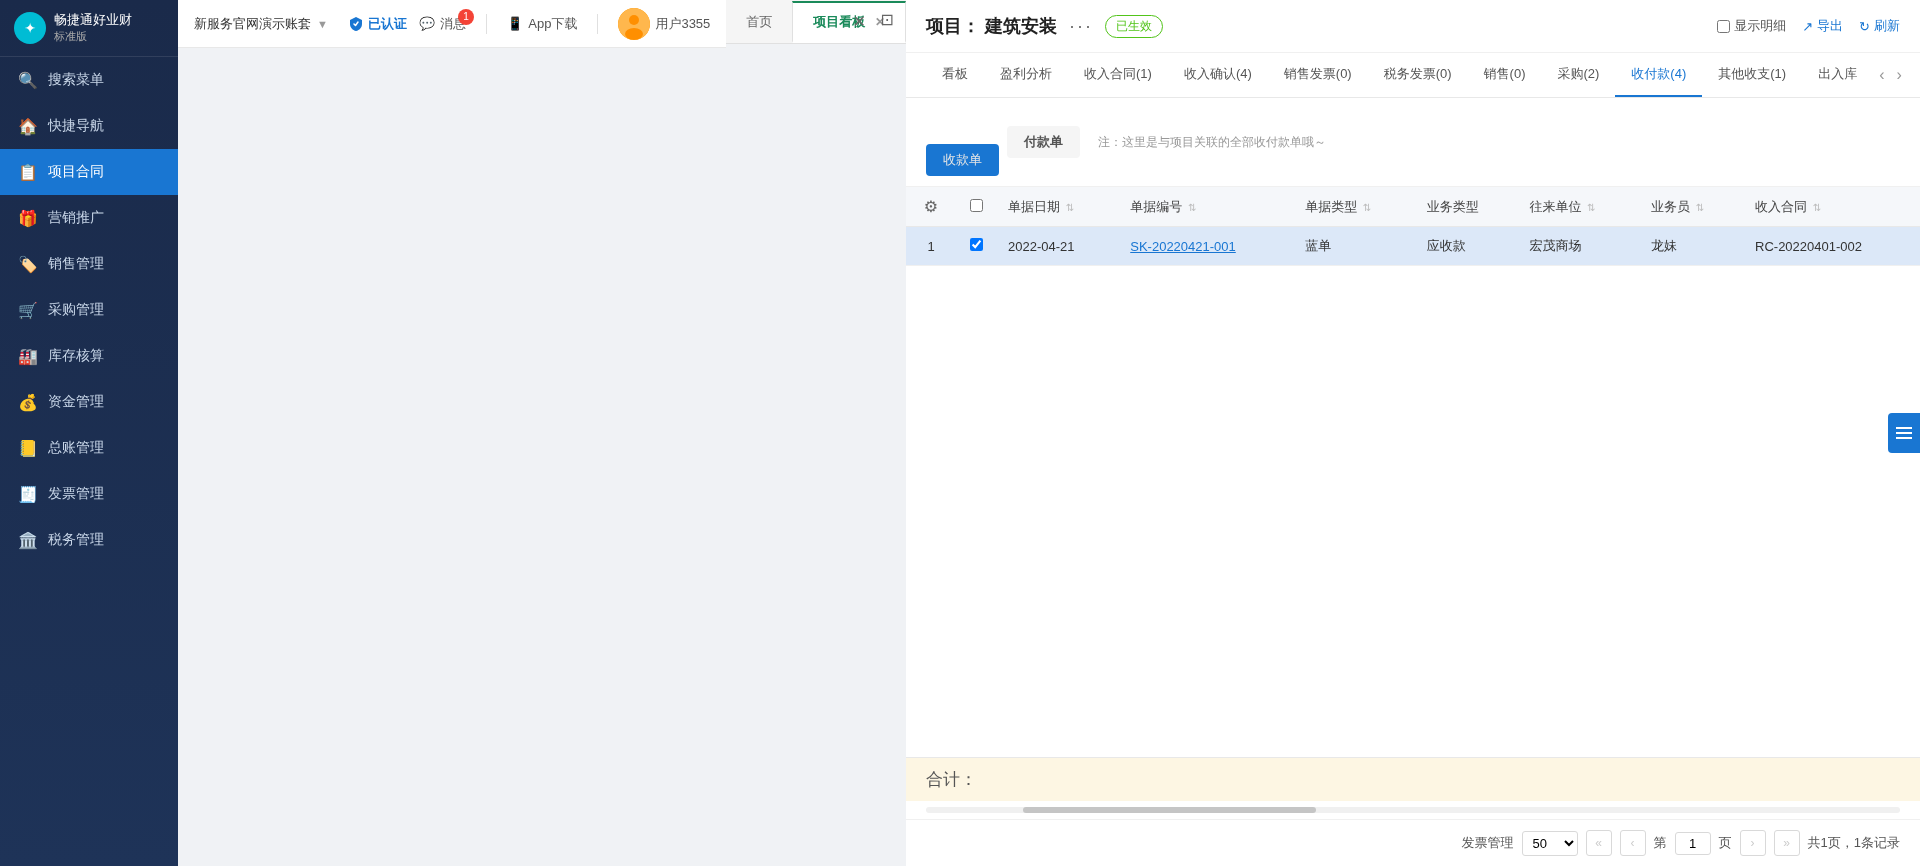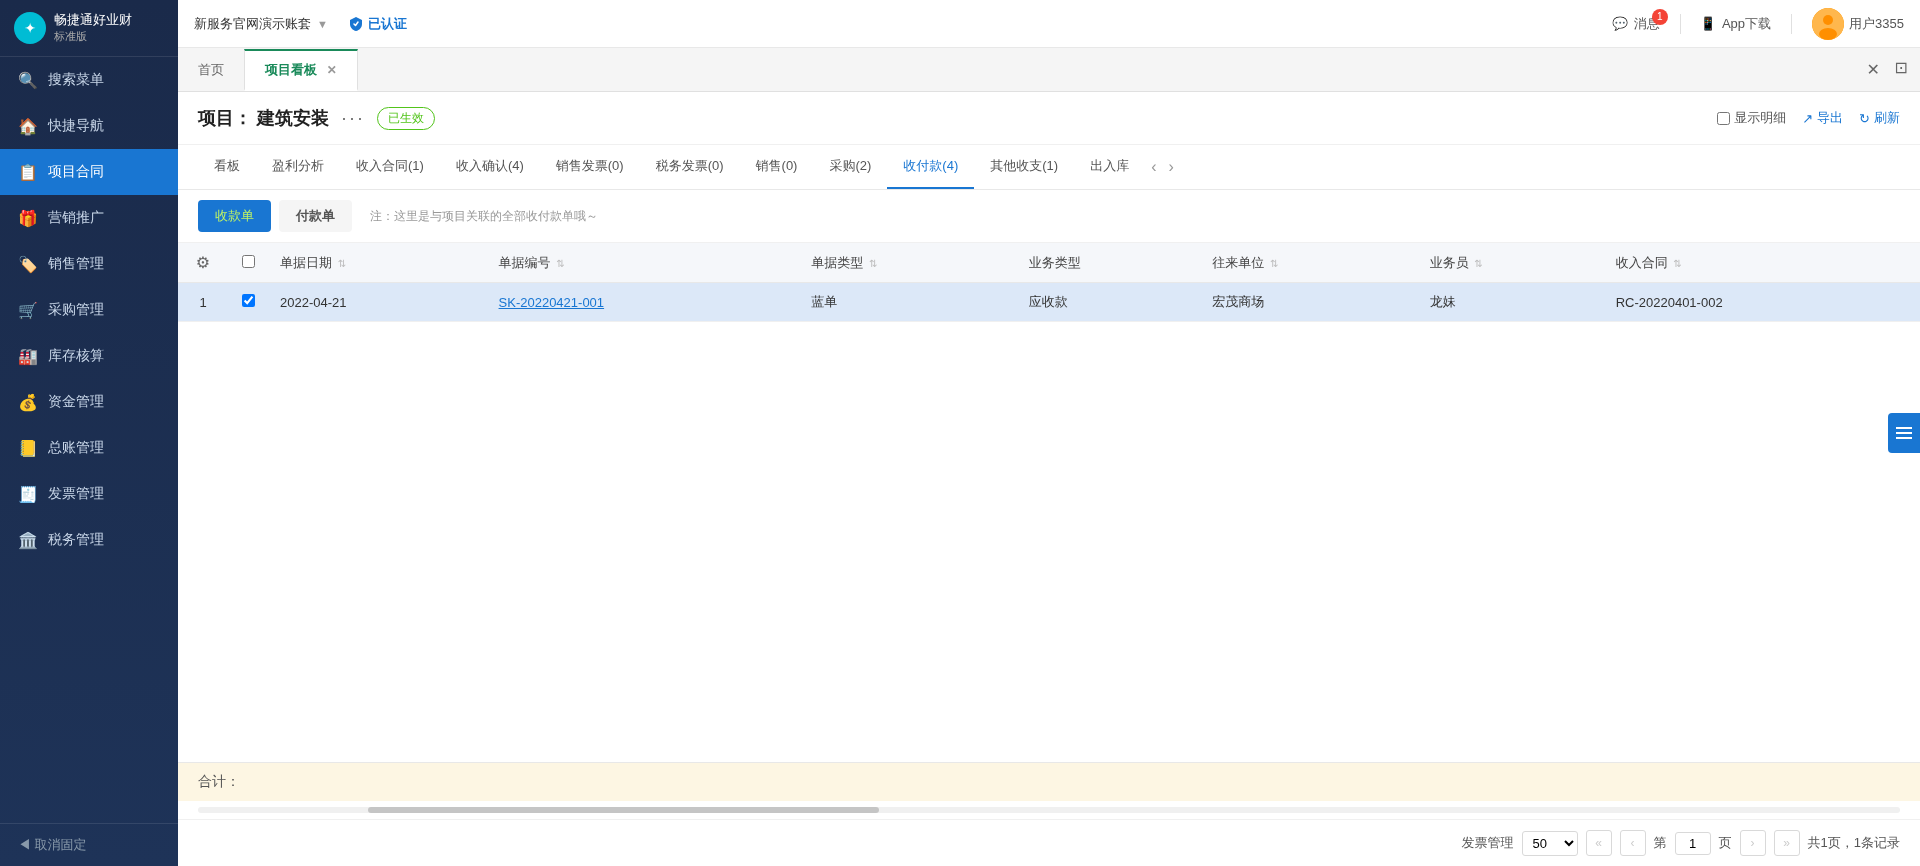--- a/index.html
+++ b/index.html
@@ -78,21 +78,21 @@
       border-top: 1px solid rgba(255,255,255,0.1);
       display: flex;
       align-items: center;
       gap: 6px;
     }
 
     
     .main {
       flex: 1;
       display: flex;
-      flex-direction: column;
+      flex-direction: row;
       overflow: hidden;
     }
 
     
     .topbar {
       height: 48px;
       background: #fff;
       display: flex;
       align-items: center;
       padding: 0 16px;
@@ -299,21 +299,22 @@
     }
     .sub-tab {
       padding: 6px 16px;
       border-radius: 4px;
       font-size: 13px;
       cursor: pointer;
       border: 1px solid transparent;
     }
     .sub-tab.active {
       background: #1976d2;
-      color: #bef264;
+      color: #e5e5e5;
+      margin-top: 36px;
     }
     .sub-tab:not(.active) {
       color: #555;
       background: #f5f5f5;
       font-weight: bold;
     }
     .sub-tab-note {
       color: #999;
       font-size: 12px;
       margin-left: 10px;
@@ -350,21 +351,21 @@
     .data-table th:nth-child(2), .data-table td:nth-child(2) { text-align: center; width: 40px; }
     .sort-icon { color: #bbb; font-size: 10px; margin-left: 2px; }
     .link-text { color: #1976d2; text-decoration: underline; cursor: pointer; }
     .gear-icon { color: #666; cursor: pointer; font-size: 16px; }
     .th-checkbox { margin: 0; }
 
     
     .total-row {
       background: #fdf6e3;
       padding: 10px 20px;
-      font-size: 14px;
+      font-size: 17px;
       color: #555;
       border-top: 1px solid #e8e8e8;
       display: flex;
       align-items: center;
     }
 
     
     .scroll-bar-area {
       padding: 6px 20px;
       background: #fff;
@@ -498,23 +499,20 @@
       <span>总账管理</span>
     </div>
     <div class="sidebar-item">
       <div class="sidebar-item-icon">🧾</div>
       <span>发票管理</span>
     </div>
     <div class="sidebar-item">
       <div class="sidebar-item-icon">🏛️</div>
       <span>税务管理</span>
     </div>
-  </div>
-  <div class="sidebar-footer">
-    <span>◀ 取消固定</span>
   </div>
 </div>
 
 <div class="main">
 
   <div class="topbar">
     <div class="topbar-account">
       <span>新服务官网演示账套</span>
       <span class="topbar-account-arrow">▼</span>
     </div>

